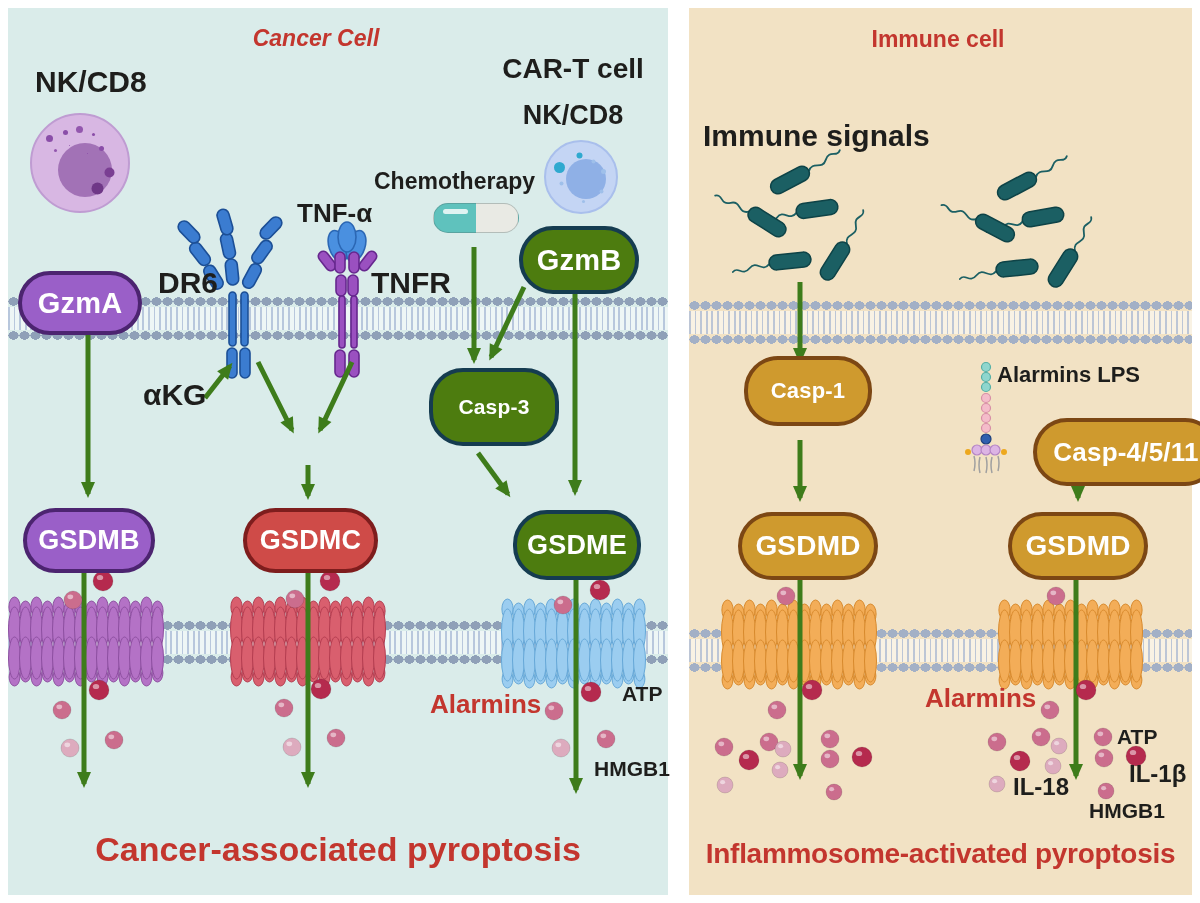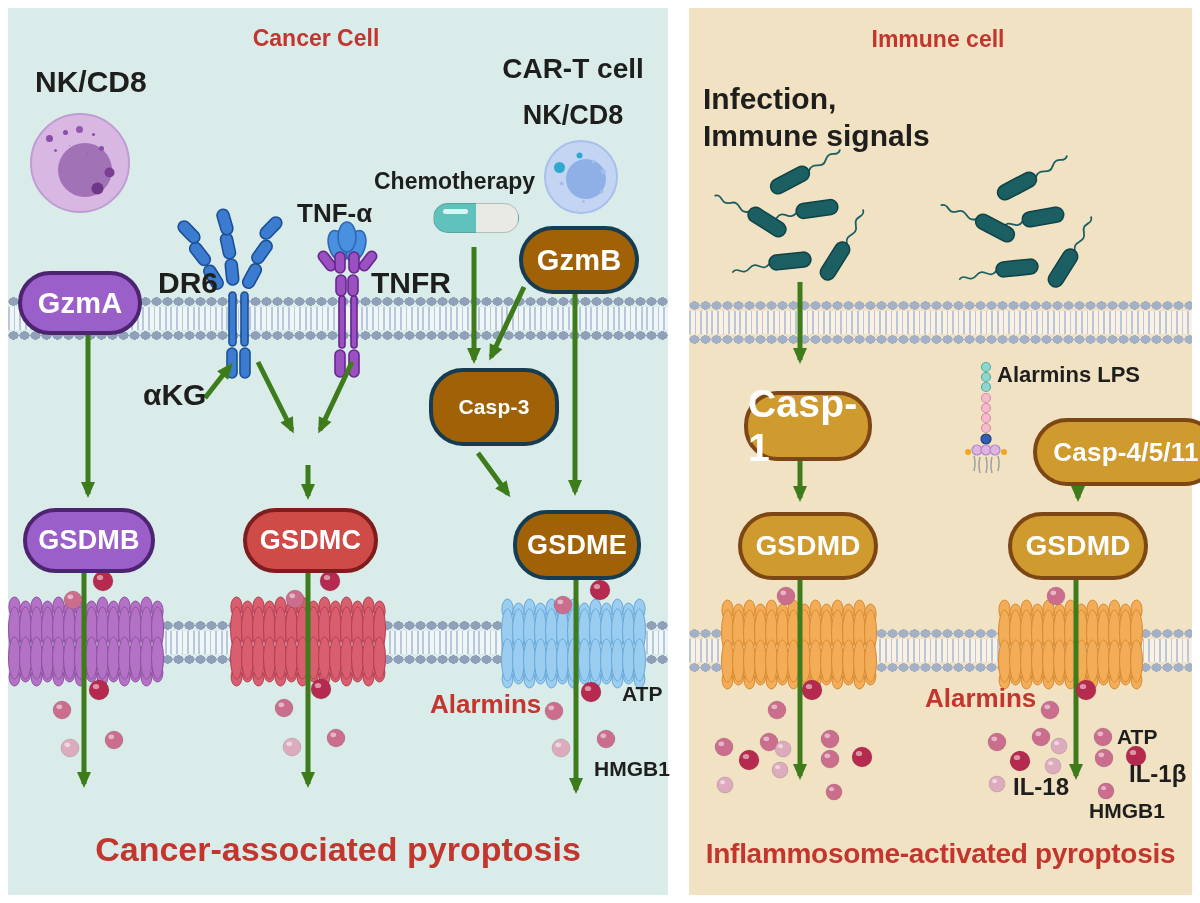--- a/index.html
+++ b/index.html
@@ -10,21 +10,21 @@
   #panel-right{left:689px;width:503px;background:#f2e2c4;}
 
   .lbl{position:absolute;font-weight:700;color:#1e1e1c;line-height:1.15;z-index:7;white-space:nowrap;}
   .red{color:#c3362e;}
   .ctr{text-align:center;}
 
   .pill{position:absolute;z-index:6;border-radius:34px;color:#fff;font-weight:700;
         display:flex;align-items:center;justify-content:center;letter-spacing:.2px;}
   .p-purple{background:#9a5fc8;border:4px solid #4c2470;}
   .p-red{background:#cf4b48;border:4px solid #7e1d1d;}
-  .p-teal{background:#a16207;border:4px solid #153c50;}
+  .p-teal{background:#4d7c0f;border:4px solid #153c50;}
   .p-gold{background:#cf9a2e;border:4px solid #7c4714;}
 
   .membrane{position:absolute;z-index:1;}
   .mrow{height:11px;background-image:radial-gradient(ellipse 5.2px 4.2px at 5.5px 5.5px,var(--head) 97%,transparent 100%);background-size:11px 11px;background-repeat:repeat-x;}
   .mtails{height:23px;background-color:rgba(255,255,255,.55);
           background-image:repeating-linear-gradient(90deg,rgba(148,168,204,.6) 0 1.7px,transparent 1.7px 5.6px);}
 
   #scene{position:absolute;left:0;top:0;z-index:5;pointer-events:none;}
 
   .cell{position:absolute;border-radius:50%;z-index:4;}
@@ -617,41 +617,40 @@
         <ellipse cx="1103.6" cy="788.2" rx="2.56" ry="2.08" fill="rgba(255,255,255,.5)"></ellipse>
       </g>
   </svg>
 
   <div class="pill p-purple" style="left:18px;top:227px;width:116px;height:56px;font-size:29px;margin-top:44px;">GzmA</div>
   <div class="pill p-teal" style="left:519px;top:226px;width:112px;height:60px;font-size:29px;">GzmB</div>
   <div class="pill p-teal" style="left:429px;top:368px;width:122px;height:70px;font-size:21px;">Casp-3</div>
   <div class="pill p-purple" style="left:23px;top:508px;width:124px;height:57px;font-size:27px;">GSDMB</div>
   <div class="pill p-red" style="left:243px;top:508px;width:127px;height:57px;font-size:27px;">GSDMC</div>
   <div class="pill p-teal" style="left:513px;top:510px;width:120px;height:62px;font-size:27px;">GSDME</div>
-  <div class="pill p-gold" style="left:744px;top:391px;width:120px;height:62px;font-size:39px;">Casp-1</div>
+  <div class="pill p-gold" style="left:744px;top:356px;width:120px;height:62px;font-size:22px;">Casp-1</div>
   <div class="pill p-gold" style="left:990px;top:418px;width:178px;height:60px;font-size:26px;margin-left:43px;">Casp-4/5/11</div>
   <div class="pill p-gold" style="left:738px;top:512px;width:132px;height:60px;font-size:28px;">GSDMD</div>
   <div class="pill p-gold" style="left:1008px;top:512px;width:132px;height:60px;font-size:28px;">GSDMD</div>
 
-  <div class="lbl red ctr" style="left:216px;top:25px;width:200px;font-size:23px;">Cancer Cell</div>
+  <div class="lbl red ctr" style="left:216px;top:25px;width:200px;font-size:23px;font-style:italic;">Cancer Cell</div>
   <div class="lbl" style="left:35px;top:65px;font-size:30px;">NK/CD8</div>
   <div class="lbl ctr" style="left:493px;top:53px;width:160px;font-size:28px;">CAR-T cell</div>
   <div class="lbl ctr" style="left:493px;top:100px;width:160px;font-size:27px;">NK/CD8</div>
   <div class="lbl" style="left:374px;top:168px;font-size:23px;">Chemotherapy</div>
   <div class="lbl" style="left:297px;top:199px;font-size:26px;">TNF-α</div>
   <div class="lbl" style="left:158px;top:266px;font-size:30px;">DR6</div>
   <div class="lbl" style="left:371px;top:266px;font-size:30px;">TNFR</div>
   <div class="lbl" style="left:143px;top:378px;font-size:30px;">αKG</div>
   <div class="lbl red" style="left:430px;top:690px;font-size:26px;">Alarmins</div>
   <div class="lbl" style="left:622px;top:682px;font-size:21px;">ATP</div>
   <div class="lbl" style="left:594px;top:757px;font-size:21px;">HMGB1</div>
   <div class="lbl red ctr" style="left:8px;top:830px;width:660px;font-size:34px;">Cancer-associated pyroptosis</div>
 
   <div class="lbl red ctr" style="left:838px;top:26px;width:200px;font-size:23px;">Immune cell</div>
-  <div class="lbl" style="left:703px;top:82px;font-size:30px;">Infection,</div>
   <div class="lbl" style="left:703px;top:119px;font-size:30px;">Immune signals</div>
   <div class="lbl" style="left:997px;top:362px;font-size:22px;">Alarmins LPS</div>
   <div class="lbl red" style="left:925px;top:684px;font-size:26px;">Alarmins</div>
   <div class="lbl" style="left:1013px;top:773px;font-size:24px;">IL-18</div>
   <div class="lbl" style="left:1117px;top:725px;font-size:21px;">ATP</div>
   <div class="lbl" style="left:1129px;top:760px;font-size:24px;">IL-1β</div>
   <div class="lbl" style="left:1089px;top:799px;font-size:21px;">HMGB1</div>
   <div class="lbl red ctr" style="left:689px;top:838px;width:503px;font-size:28px;letter-spacing:-0.3px;">Inflammosome-activated pyroptosis</div>
 
 </div>

